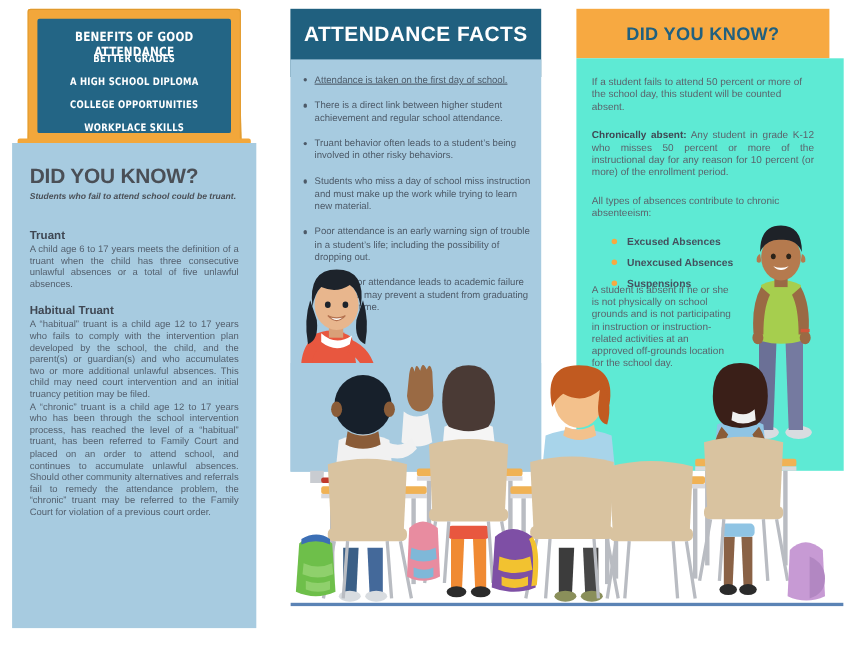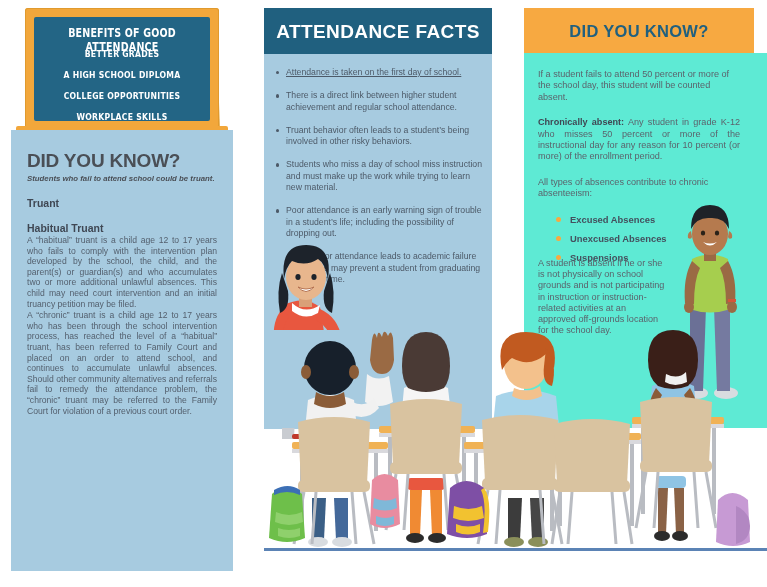--- a/index.html
+++ b/index.html
@@ -57,21 +57,21 @@
   .lp-title{
     position:absolute;left:16px;top:20px;
     font-size:19px;font-weight:bold;color:#4a4f56;letter-spacing:-0.2px;
   }
   .lp-sub{
     position:absolute;left:16px;top:44px;width:196px;
     font-size:7.8px;font-style:italic;font-weight:bold;color:#4a4f56;
   }
   .lp-body{position:absolute;left:16px;top:62px;width:190px;}
   .lp-h{font-size:10.5px;font-weight:bold;color:#3f4753;margin-top:13px;}
-  .lp-h.first{margin-top:5px;}
+  .lp-h.first{margin-top:16px;}
   .lp-p{
     font-size:8.6px;line-height:10.6px;color:#54606e;text-align:justify;
     margin-top:1px;
   }
 
   
   #mid-column{position:absolute;left:264px;top:8px;width:228px;height:420px;}
   .mid-head{
     position:absolute;left:0;top:0;width:228px;height:62px;
     background:#20607f;
@@ -152,20 +152,21 @@
         <div class="chalk-line i3">WORKPLACE SKILLS</div>
       </div>
       <div class="chalk-ledge"></div>
     </div>
 
     <div class="left-panel">
       <div class="lp-title">DID YOU KNOW?</div>
       <div class="lp-sub">Students who fail to attend school could be truant.</div>
       <div class="lp-body">
         <div class="lp-h first">Truant</div>
+        <div class="lp-p">A child age 6 to 17 years meets the definition of a truant when the child has three consecutive unlawful absences or a total of five unlawful absences.</div>
         <div class="lp-h">Habitual Truant</div>
         <div class="lp-p">A “habitual” truant is a child age 12 to 17 years who fails to comply with the intervention plan developed by the school, the child, and the parent(s) or guardian(s) and who accumulates two or more additional unlawful absences. This child may need court intervention and an initial truancy petition may be filed.</div>
         <div class="lp-p">A “chronic” truant is a child age 12 to 17 years who has been through the school intervention process, has reached the level of a “habitual” truant, has been referred to Family Court and placed on an order to attend school, and continues to accumulate unlawful absences. Should other community alternatives and referrals fail to remedy the attendance problem, the “chronic” truant may be referred to the Family Court for violation of a previous court order.</div>
       </div>
     </div>
   </div>
 
   <div id="mid-column">
     <div class="mid-head">
       <div class="mid-head-txt">ATTENDANCE FACTS</div>

